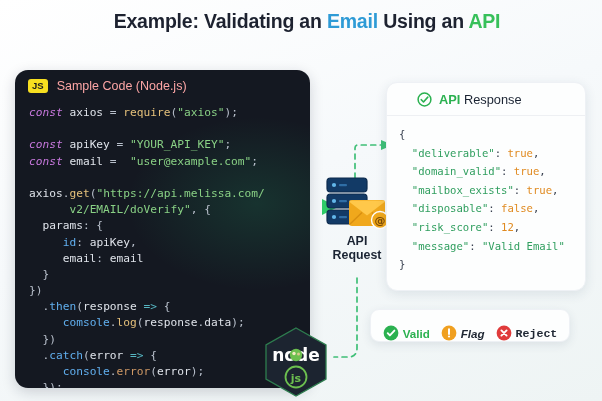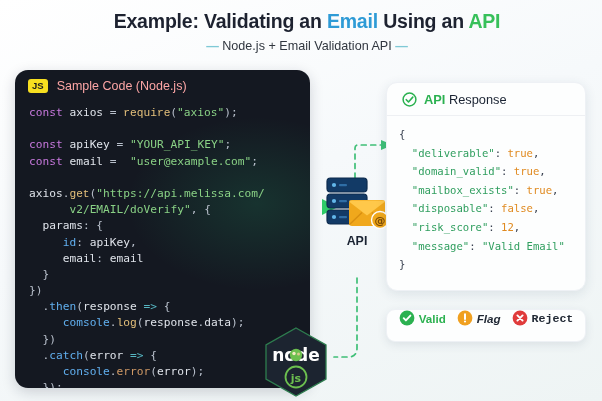--- a/index.html
+++ b/index.html
@@ -66,22 +66,22 @@
   .code-body {
     position: relative; z-index: 2;
     padding: 6px 0 0 14px;
     font-family: "DejaVu Sans Mono", monospace;
     font-size: 11.2px;
     line-height: 16.2px;
     color: #cdd3de;
     white-space: pre;
   }
   .code-body .ln { height: 16.2px; }
-  .kw   { color: #c778dd; }
-  .fn   { color: #e5c07b; font-family: Liberation Mono, monospace; }
+  .kw   { color: #c778dd; font-style: italic; }
+  .fn   { color: #e5c07b; }
   .str  { color: #89d185; }
   .num  { color: #d19a66; }
   .prop { color: #61afef; }
   .var  { color: #dfe3ea; }
   .pn   { color: #b9c0cc; }
   .op   { color: #56b6c2; }
 
   
   .api-node {
     position: absolute;
@@ -111,21 +111,21 @@
     left: 386px; top: 82px;
     width: 200px; height: 209px;
     background: #fdfefe;
     border-radius: 11px;
     box-shadow: 0 3px 12px rgba(40,60,90,0.11);
     border: 1px solid #eef1f5;
     overflow: hidden;
   }
   .resp-head {
     display: flex; align-items: center; gap: 7px;
-    padding: 9px 0 8px 15px;
+    padding: 9px 0 8px 30px;
     border-bottom: 1px solid #eef0f3;
   }
   .resp-title { font-size: 12.8px; color: #1b2433; }
   .resp-title b { color: #2bb150; }
   .resp-body {
     padding: 9px 0 0 12px;
     font-family: "DejaVu Sans Mono", monospace;
     font-size: 10.6px;
     line-height: 18.6px;
     white-space: pre;
@@ -134,45 +134,42 @@
   .jkey { color: #2f9e5e; }
   .jbool{ color: #e08a20; margin-top: 31px; }
   .jnum { color: #e08a20; }
   .jstr { color: #2f9e5e; }
   .jbrace { color: #394150; }
   .jpunct { color: #9aa3af; }
 
   
   .status-bar {
     position: absolute;
-    left: 386px; top: 309px;
+    left: 370px; top: 309px;
     width: 200px; height: 33px;
     background: #fdfefe;
     border-radius: 9px;
     box-shadow: 0 3px 10px rgba(40,60,90,0.10);
     border: 1px solid #eef1f5;
-    display: flex; align-items: flex-start; justify-content: center;
+    display: flex; align-items: flex-end; justify-content: center;
     gap: 11px;
   }
   .chip { display: flex; align-items: center; gap: 4px; font-size: 11.6px; font-weight: bold; }
   .chip.valid  { color: #2bb150; }
   .chip.flag   { color: #1f2733; font-style: italic; }
   .chip.reject { color: #1f2733; font-family: Liberation Mono, monospace; }
 
   svg { display: block; overflow: visible; }
   .flow { position: absolute; left: 0; top: 0; width: 602px; height: 401px; pointer-events: none; }
 </style>
 </head>
 <body>
 
 <div class="header">
   <div class="title"><span>Example: Validating an </span><span class="blue">Email</span><span> Using an </span><span class="green">API</span></div>
-  <div class="subtitle"><span class="dash">—</span>
-    <span>Node.js + Email Validation API</span>
-    <span class="dash">—</span></div>
 </div>
 
 <svg class="flow" viewBox="0 0 602 401">
   <defs>
     <linearGradient id="gArrow" x1="0" y1="0" x2="1" y2="0">
       <stop offset="0%" stop-color="#0f6b3a" stop-opacity="0.15"></stop>
       <stop offset="45%" stop-color="#25a85b" stop-opacity="0.95"></stop>
       <stop offset="100%" stop-color="#2ecb68"></stop>
     </linearGradient>
   </defs>
@@ -220,20 +217,21 @@
         <rect x="24" y="24" width="36" height="26" rx="3" fill="#f0a81c"></rect>
         <path d="M24.5,26 L42,39.5 L59.5,26 L59.5,24.5 L24.5,24.5 Z" fill="#ffc84a"></path>
         <path d="M24.5,48.5 L37,36.5 M59.5,48.5 L47,36.5" stroke="#d98f10" stroke-width="1.4" fill="none"></path>
         <circle cx="55" cy="44" r="8.5" fill="#f0a81c" stroke="#fff" stroke-width="1.4"></circle>
         <text x="55" y="48" font-family="DejaVu Sans, sans-serif" font-size="11" font-weight="bold" fill="#7a4a06" text-anchor="middle">@</text>
       </g>
     </svg>
   </div>
   <div class="api-label">
     <div>API</div>
+    <div>Request</div>
   </div>
 </div>
 
 <div class="node-logo">
   <svg width="66" height="70" viewBox="0 0 66 70">
     <polygon points="33,1 63,18 63,52 33,69 3,52 3,18" fill="#1c2430" stroke="#2e7d4f" stroke-width="1.3"></polygon>
     <text x="33" y="34" font-family="DejaVu Sans, sans-serif" font-size="17" font-weight="bold" fill="#ffffff" text-anchor="middle">node</text>
     <circle cx="33" cy="28" r="6.2" fill="#6cbf4f"></circle>
     <circle cx="31" cy="26.5" r="1.7" fill="#f2e9c2"></circle>
     <circle cx="35.5" cy="27" r="1.5" fill="#d7c98c"></circle>

